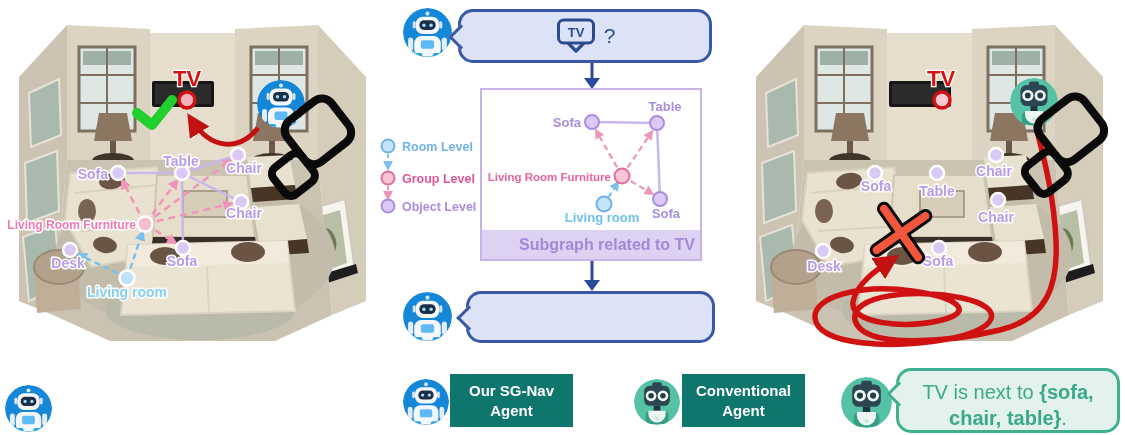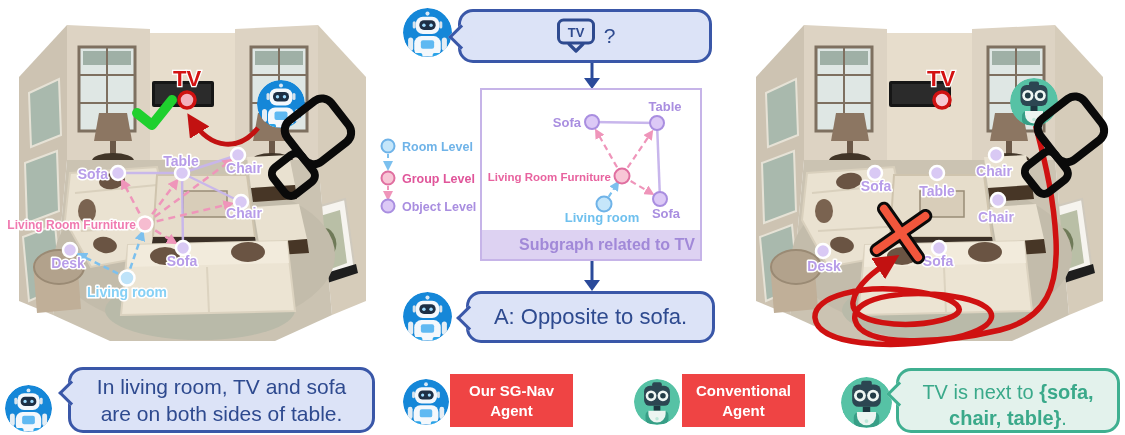--- a/index.html
+++ b/index.html
@@ -14,21 +14,21 @@
   .f-room{fill:#86d0f5;}
   .lbl-tv{font-weight:bold;font-size:22px;fill:#d31212;paint-order:stroke;stroke:#fff;stroke-width:2.5px;}
   .abs{position:absolute;}
   .bubble{position:absolute;box-sizing:border-box;border:3px solid #3a57a8;background:#dce3f7;
           color:#2e4a8f;border-radius:15px;display:flex;align-items:center;justify-content:center;
           text-align:center;}
   .tail{position:absolute;left:-9px;width:15px;height:15px;transform:rotate(45deg);
         background:#dce3f7;border-left:3px solid #3a57a8;border-bottom:3px solid #3a57a8;}
   .bubble-green{border-color:#3faf90;background:#e3f2ec;color:#3aa98a;}
   .bubble-green .tail{background:#e3f2ec;border-color:#3faf90;}
-  .chip{position:absolute;box-sizing:border-box;background:#ef4444;color:#fff;font-weight:bold;
+  .chip{position:absolute;box-sizing:border-box;background:#0f766e;color:#fff;font-weight:bold;
         font-size:15px;line-height:1.3;display:flex;align-items:center;justify-content:center;text-align:center;}
   .sub-box{position:absolute;left:480px;top:88px;width:222px;height:173px;box-sizing:border-box;
            border:2.5px solid #c6b4e8;background:#fff;}
   .sub-bar{position:absolute;left:0;right:0;bottom:0;height:29px;background:#ddd2f2;
            display:flex;align-items:center;justify-content:center;font-weight:bold;font-size:16px;color:#a189d8;padding-left:32px;}
   .sg{font-weight:bold;font-size:13px;}
   .sg-sm{font-size:11.5px;}
   .lg{font-weight:bold;font-size:12.5px;}
   .qtext{font-size:21px;display:flex;align-items:center;gap:7px;}
   .bold{font-weight:bold;}
@@ -343,30 +343,25 @@
   <svg class="abs" style="left:579px;top:261px;" width="26" height="30" viewBox="0 0 26 30">
     <line x1="13" y1="0" x2="13" y2="20" stroke="#2a4a9a" stroke-width="3"></line>
     <polygon points="5,19 21,19 13,30" fill="#2a4a9a"></polygon>
   </svg>
 
   <svg class="abs" style="left:403px;top:292px;" width="49" height="49" viewBox="0 0 48 48">
       <use href="#bot-blue"></use>
     </svg>
   <div class="bubble" style="left:466px;top:291px;width:249px;height:52px;font-size:22px;">
     <span class="tail" style="top:15px;"></span>
-    <span>A: Opposite to sofa.</span>
   </div>
 
   <svg class="abs" style="left:5px;top:385px;" width="47" height="47" viewBox="0 0 48 48">
       <use href="#bot-blue"></use>
     </svg>
-  <div class="bubble" style="left:68px;top:367px;width:307px;height:66px;font-size:21px;line-height:1.3;padding:2px 12px;">
-    <span class="tail" style="top:14px;"></span>
-    <span>In living room, TV and sofa are on both sides of table.</span>
-  </div>
 
   <svg class="abs" style="left:403px;top:379px;" width="46" height="46" viewBox="0 0 48 48">
       <use href="#bot-blue"></use>
     </svg>
   <div class="chip" style="left:450px;top:374px;width:123px;height:53px;">
     <span>Our SG-Nav Agent</span>
   </div>
 
   <svg class="abs" style="left:634px;top:379px;" width="46" height="46" viewBox="0 0 48 48">
       <use href="#bot-teal"></use>

